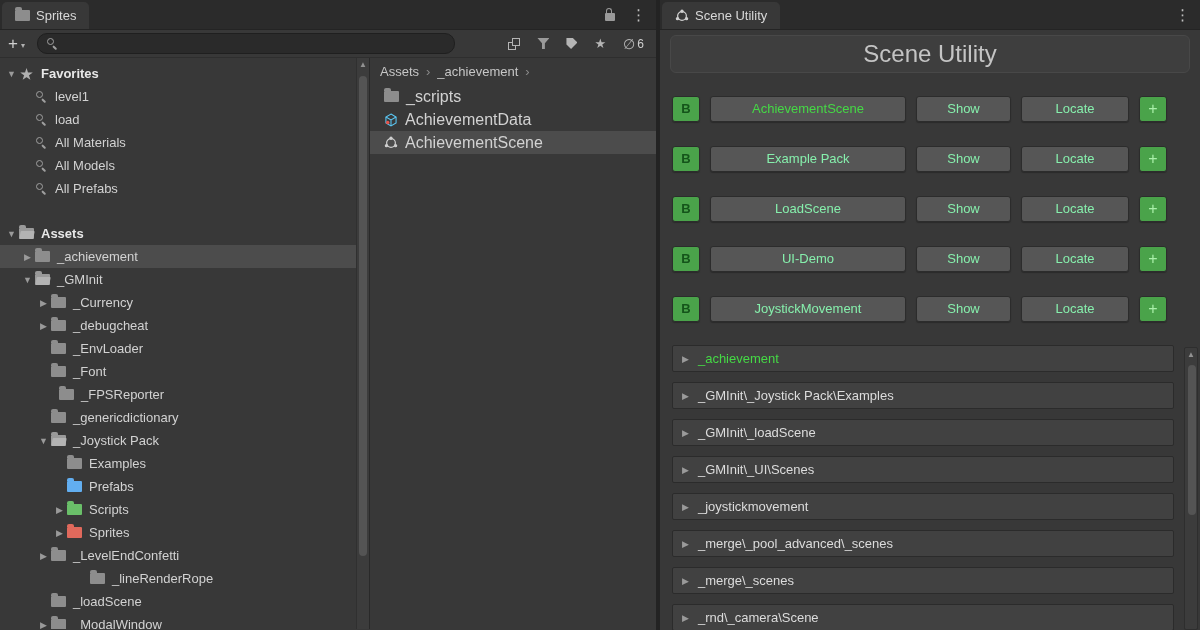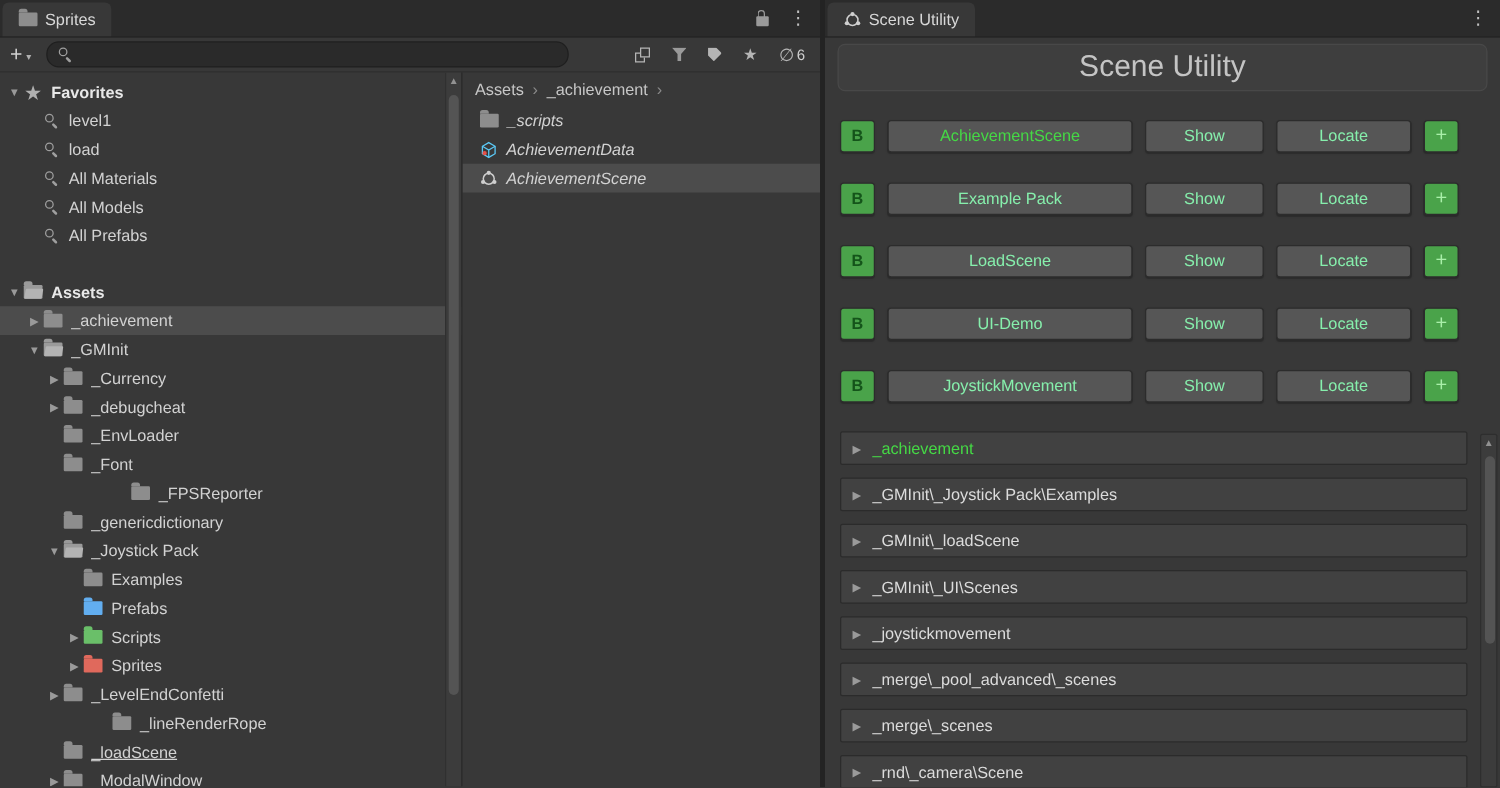--- a/index.html
+++ b/index.html
@@ -57,21 +57,21 @@
 
   .scrollbar{position:absolute;background:#3c3c3c;}
   .tree-scroll{right:0;top:0;bottom:0;width:13px;border-left:1px solid #303030;box-sizing:border-box;}
   .scroll-up{width:100%;text-align:center;color:#919191;font-size:8px;padding-top:3px;line-height:1;}
   .scroll-thumb{position:absolute;left:2px;width:8px;background:#545454;border-radius:4px;}
   .tree-thumb{top:18px;height:480px;}
 
   .browser{flex:1;display:flex;flex-direction:column;min-width:0;}
   .breadcrumb{height:27px;display:flex;align-items:center;padding:0 10px;font-size:13px;color:#c6c6c6;gap:7px;}
   .crumb-sep{color:#8a8a8a;font-size:13px;}
-  .bitem{height:23px;display:flex;align-items:center;gap:7px;padding-left:14px;font-size:13px;color:#d2d2d2;font-style:italic;}
+  .bitem{height:23px;display:flex;align-items:center;gap:7px;padding-left:14px;font-size:16px;color:#d2d2d2;}
   .bitem.selected{background:#4c4c4c;}
   .bicon{display:flex;align-items:center;}
 
   
   .scene-panel{position:absolute;left:660px;top:0;width:540px;height:630px;}
   .su-title{margin:5px 10px 0 10px;height:38px;display:flex;align-items:center;justify-content:center;font-size:24px;color:#c4c4c4;background:#3e3e3e;border:1px solid #484848;border-radius:6px;box-sizing:border-box;}
   .su-rows{padding:22px 0 0 12px;}
   .su-row{display:flex;align-items:center;gap:10px;height:27px;margin-bottom:23px;}
   .btn{height:26px;display:flex;align-items:center;justify-content:center;background:#565656;border:1px solid #2c2c2c;border-radius:3px;color:#86efac;font-size:13px;box-sizing:border-box;box-shadow:0 1px 1px rgba(0,0,0,0.25);}
   .btn.b{width:28px;background:#4aa34a;color:#14541a;font-weight:bold;}
@@ -187,21 +187,21 @@
             <div class="tree-row" style="padding-left: 36px;">
               <span class="arrow"></span>
               <span class="ticon f folder"></span>
               <span class="tlabel">_EnvLoader</span>
             </div>
             <div class="tree-row" style="padding-left: 36px;">
               <span class="arrow"></span>
               <span class="ticon f folder"></span>
               <span class="tlabel">_Font</span>
             </div>
-            <div class="tree-row" style="padding-left: 44px; margin-left: 46px;">
+            <div class="tree-row" style="padding-left: 44px;">
               <span class="arrow"></span>
               <span class="ticon f folder"></span>
               <span class="tlabel">_FPSReporter</span>
             </div>
             <div class="tree-row" style="padding-left: 36px;">
               <span class="arrow"></span>
               <span class="ticon f folder"></span>
               <span class="tlabel">_genericdictionary</span>
             </div>
             <div class="tree-row" style="padding-left: 36px;">
@@ -232,21 +232,21 @@
             <div class="tree-row" style="padding-left: 36px;">
               <span class="arrow">▶</span>
               <span class="ticon f folder"></span>
               <span class="tlabel">_LevelEndConfetti</span>
             </div>
             <div class="tree-row" style="padding-left: 36px; margin-left: 39px;">
               <span class="arrow"></span>
               <span class="ticon f folder"></span>
               <span class="tlabel">_lineRenderRope</span>
             </div>
-            <div class="tree-row" style="padding-left: 36px; text-decoration: underline;">
+            <div class="tree-row" style="padding-left: 36px;">
               <span class="arrow"></span>
               <span class="ticon f folder"></span>
               <span class="tlabel">_loadScene</span>
             </div>
             <div class="tree-row" style="padding-left: 36px;">
               <span class="arrow">▶</span>
               <span class="ticon f folder"></span>
               <span class="tlabel">_ModalWindow</span>
             </div>
           </div>

